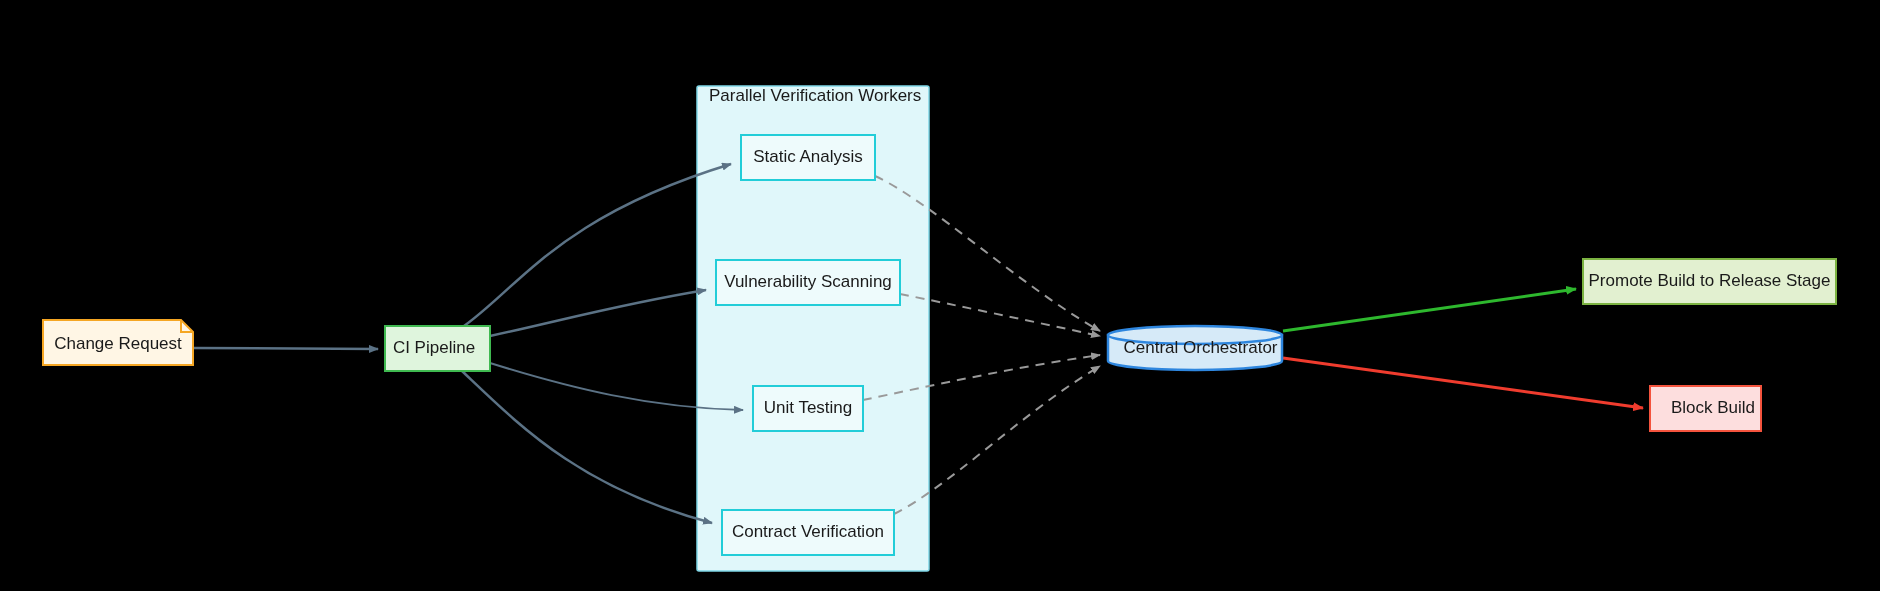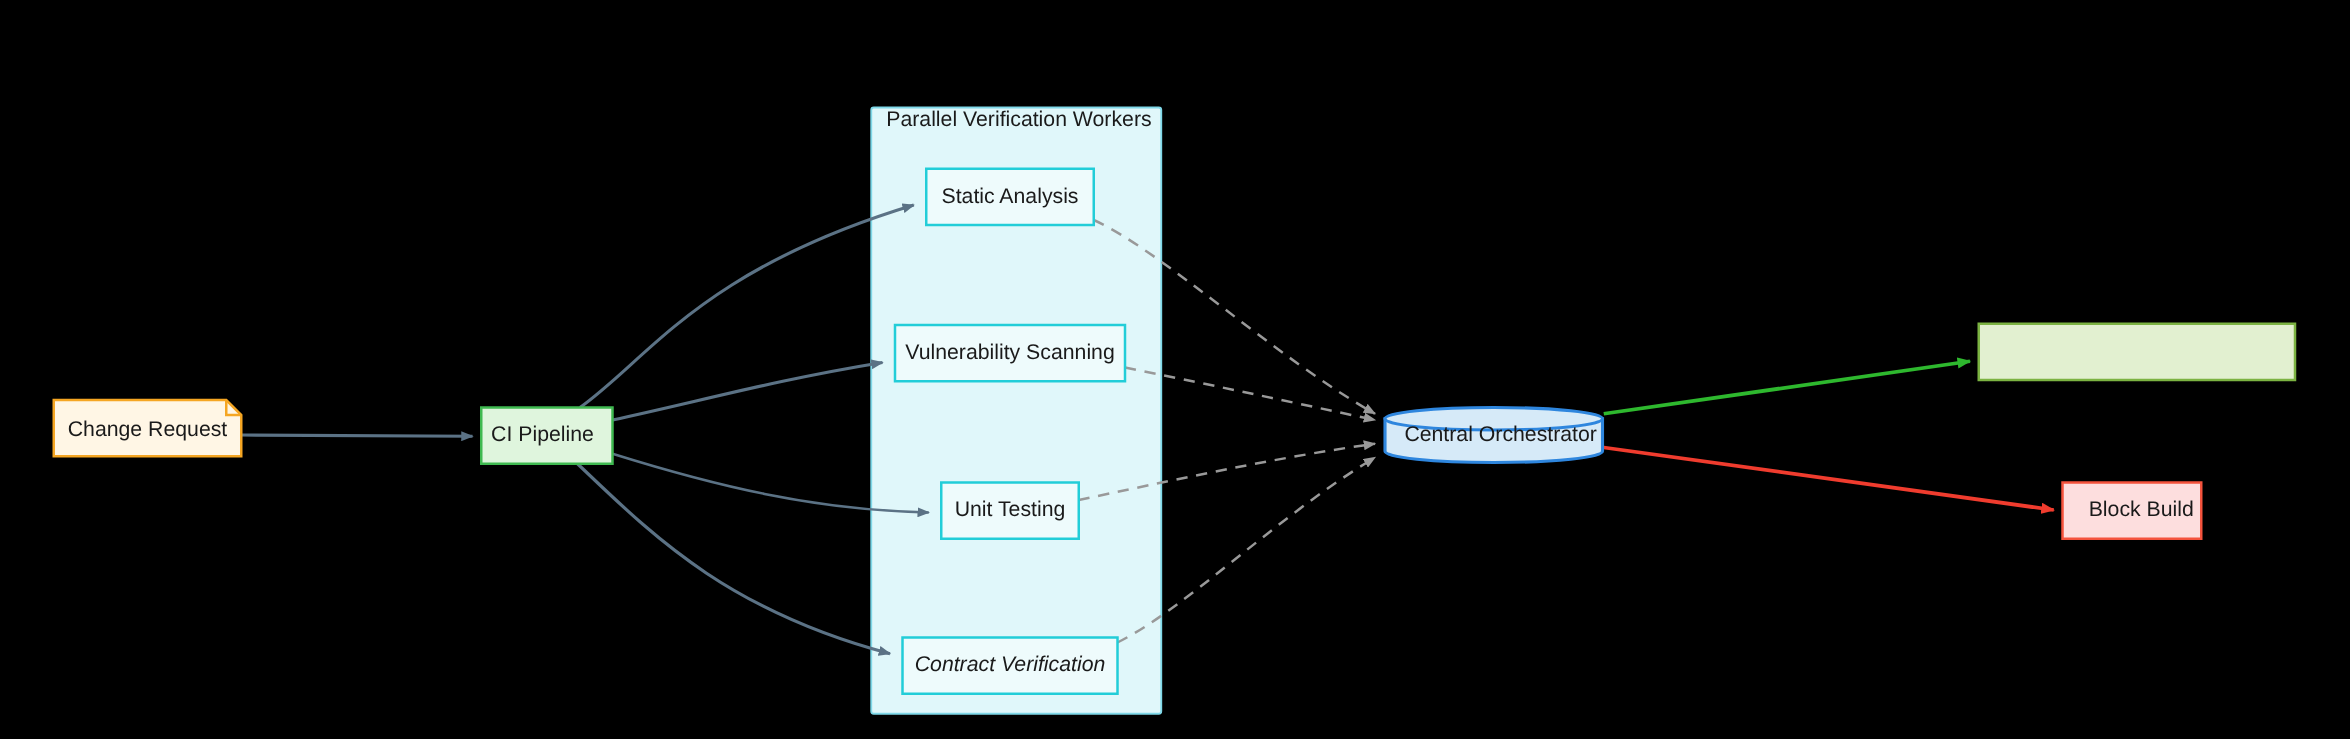--- a/index.html
+++ b/index.html
@@ -116,20 +116,21 @@
   <div class="node-label" style="left:43px; top:284px; width:150px; height:48px;">Change Request</div>
 
   <div class="node-label" style="left:385px; top:290px; width:98px; height:45px;">CI Pipeline</div>
 
   <div class="node-label" style="left:741px; top:99px; width:134px; height:45px;">Static Analysis</div>
 
   <div class="node-label" style="left:753px; top:350px; width:110px; height:45px;">Unit Testing</div>
 
   <div class="node-label" style="left:716px; top:224px; width:184px; height:45px;">Vulnerability Scanning</div>
 
-  <div class="node-label" style="left:722px; top:474px; width:172px; height:45px;font-style:italic;">Contract Verification</div>
+  <div class="node-label" style="left:722px; top:474px; width:172px; height:45px;">Contract Verification</div>
 
   <div class="node-label" style="left:1108px; top:292px; width:174px; height:40px;padding-left:11px;">Central Orchestrator</div>
 
+  <div class="node-label" style="left:1583px; top:223px; width:253px; height:45px;">Promote Build to Release Stage</div>
 
   <div class="node-label" style="left:1650px; top:350px; width:126px; height:45px;">Block Build</div>
 
 </div>
 
 </body></html>

